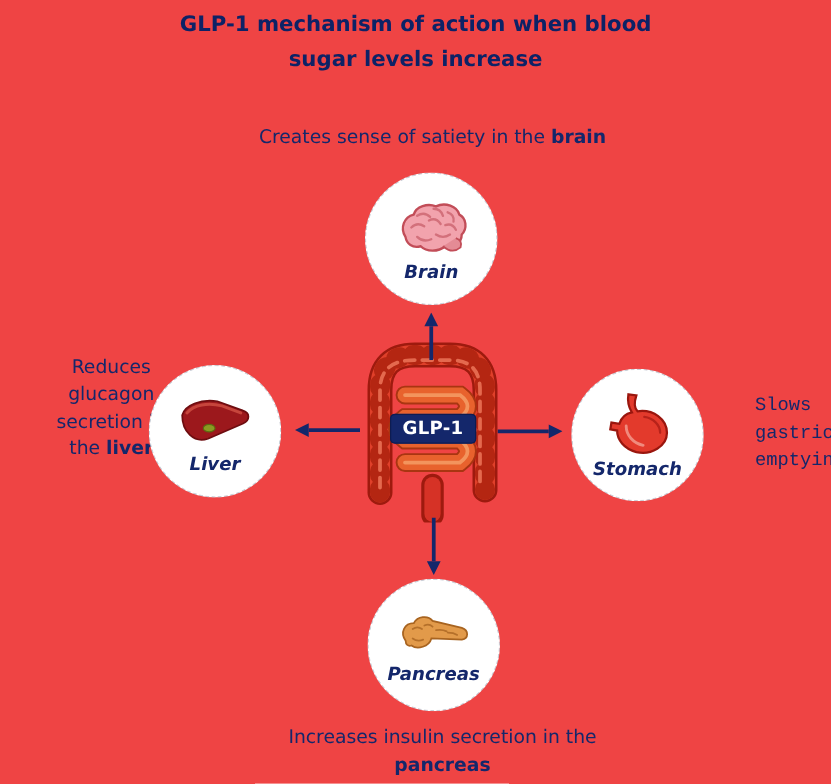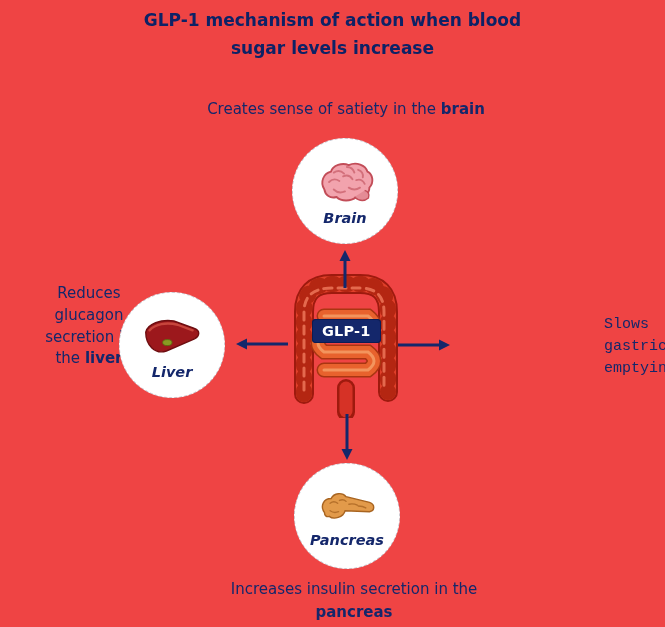--- a/index.html
+++ b/index.html
@@ -21,21 +21,21 @@
   .node { position:absolute; width:106px; height:106px; box-sizing:border-box;
           border:1.5px dashed #ccd0d8; border-radius:50%; background:#ffffff;
           display:flex; flex-direction:column; align-items:center; justify-content:center; gap:3px; }
   .node-label { font-style:italic; font-weight:bold; font-size:14.5px; color:#14276b; }
   .node-brain    { left:292px; top:138px; }
   .node-liver    { left:119px; top:292px; }
   .node-stomach  { left:457px; top:295px; }
   .node-pancreas { left:294px; top:463px; }
 
   .gut { position:absolute; left:283px; top:268px; }
-  .badge { position:absolute; left:312px; top:319px; background:#14276b; color:#ffffff;
+  .badge { position:absolute; left:312px; top:331px; background:#14276b; color:#ffffff;
            font-weight:bold; font-size:14.5px; padding:4px 10px; border-radius:4px;
            letter-spacing:.2px; box-shadow:0 0 0 1px #0d1c52 inset; }
   .arrow { position:absolute; }
 </style>
 </head>
 <body>
 
 <div class="canvas">
 
   <div class="title">
@@ -63,20 +63,28 @@
 
   <div class="node node-liver">
     <svg class="organ" width="60" height="50" viewBox="0 0 64 52">
       <path d="M4 22 C6 13 20 8 34 10 L56 18 C62 20 62 26 56 29 L26 42 C14 46 4 36 4 22 Z" fill="#9c181c" stroke="#6e0d10" stroke-width="1.5"></path>
       <path d="M8 20 C14 13 26 11 38 14 L54 20" fill="none" stroke="#c6453c" stroke-width="2.5" stroke-linecap="round"></path>
       <ellipse cx="27" cy="33" rx="5" ry="3.2" fill="#8a9a22" stroke="#5d6a10" stroke-width="1"></ellipse>
     </svg>
     <div class="node-label">Liver</div>
   </div>
 
+  <div class="node node-stomach">
+    <svg class="organ" width="58" height="52" viewBox="0 0 64 56">
+      <path d="M24 2 L31 3 C29 9 29 14 32 17 C46 15 58 24 58 36 C58 48 44 56 31 53 C20 50 14 42 14 34 L8 33 L9 27 L16 28 C18 22 22 19 27 18 C24 13 23 8 24 2 Z" fill="#e33a2c" stroke="#9a160e" stroke-width="2"></path>
+      <path d="M22 30 C22 38 28 45 37 47" fill="none" stroke="#f08a7d" stroke-width="2.5" stroke-linecap="round"></path>
+      <path d="M38 22 C46 23 52 29 52 36" fill="none" stroke="#b7221a" stroke-width="2" stroke-linecap="round"></path>
+    </svg>
+    <div class="node-label">Stomach</div>
+  </div>
 
   <div class="node node-pancreas">
     <svg class="organ" width="60" height="44" viewBox="0 0 64 44">
       <path d="M8 28 C3 21 7 13 15 13 C18 7 27 6 31 11 L56 17 C62 19 62 26 56 27 L30 26 C28 33 18 36 13 32 C10 33 8 31 8 28 Z" fill="#e29a4a" stroke="#a86420" stroke-width="1.5"></path>
       <path d="M14 18 q4 -3 8 0 M24 15 q4 -2 7 1 M34 19 q5 -1 9 1 M44 21 q5 0 8 2 M14 26 q4 3 9 1" stroke="#b5702a" stroke-width="1.5" fill="none" stroke-linecap="round"></path>
     </svg>
     <div class="node-label">Pancreas</div>
   </div>
 
   <svg class="gut" width="126" height="150" viewBox="0 0 120 150">

